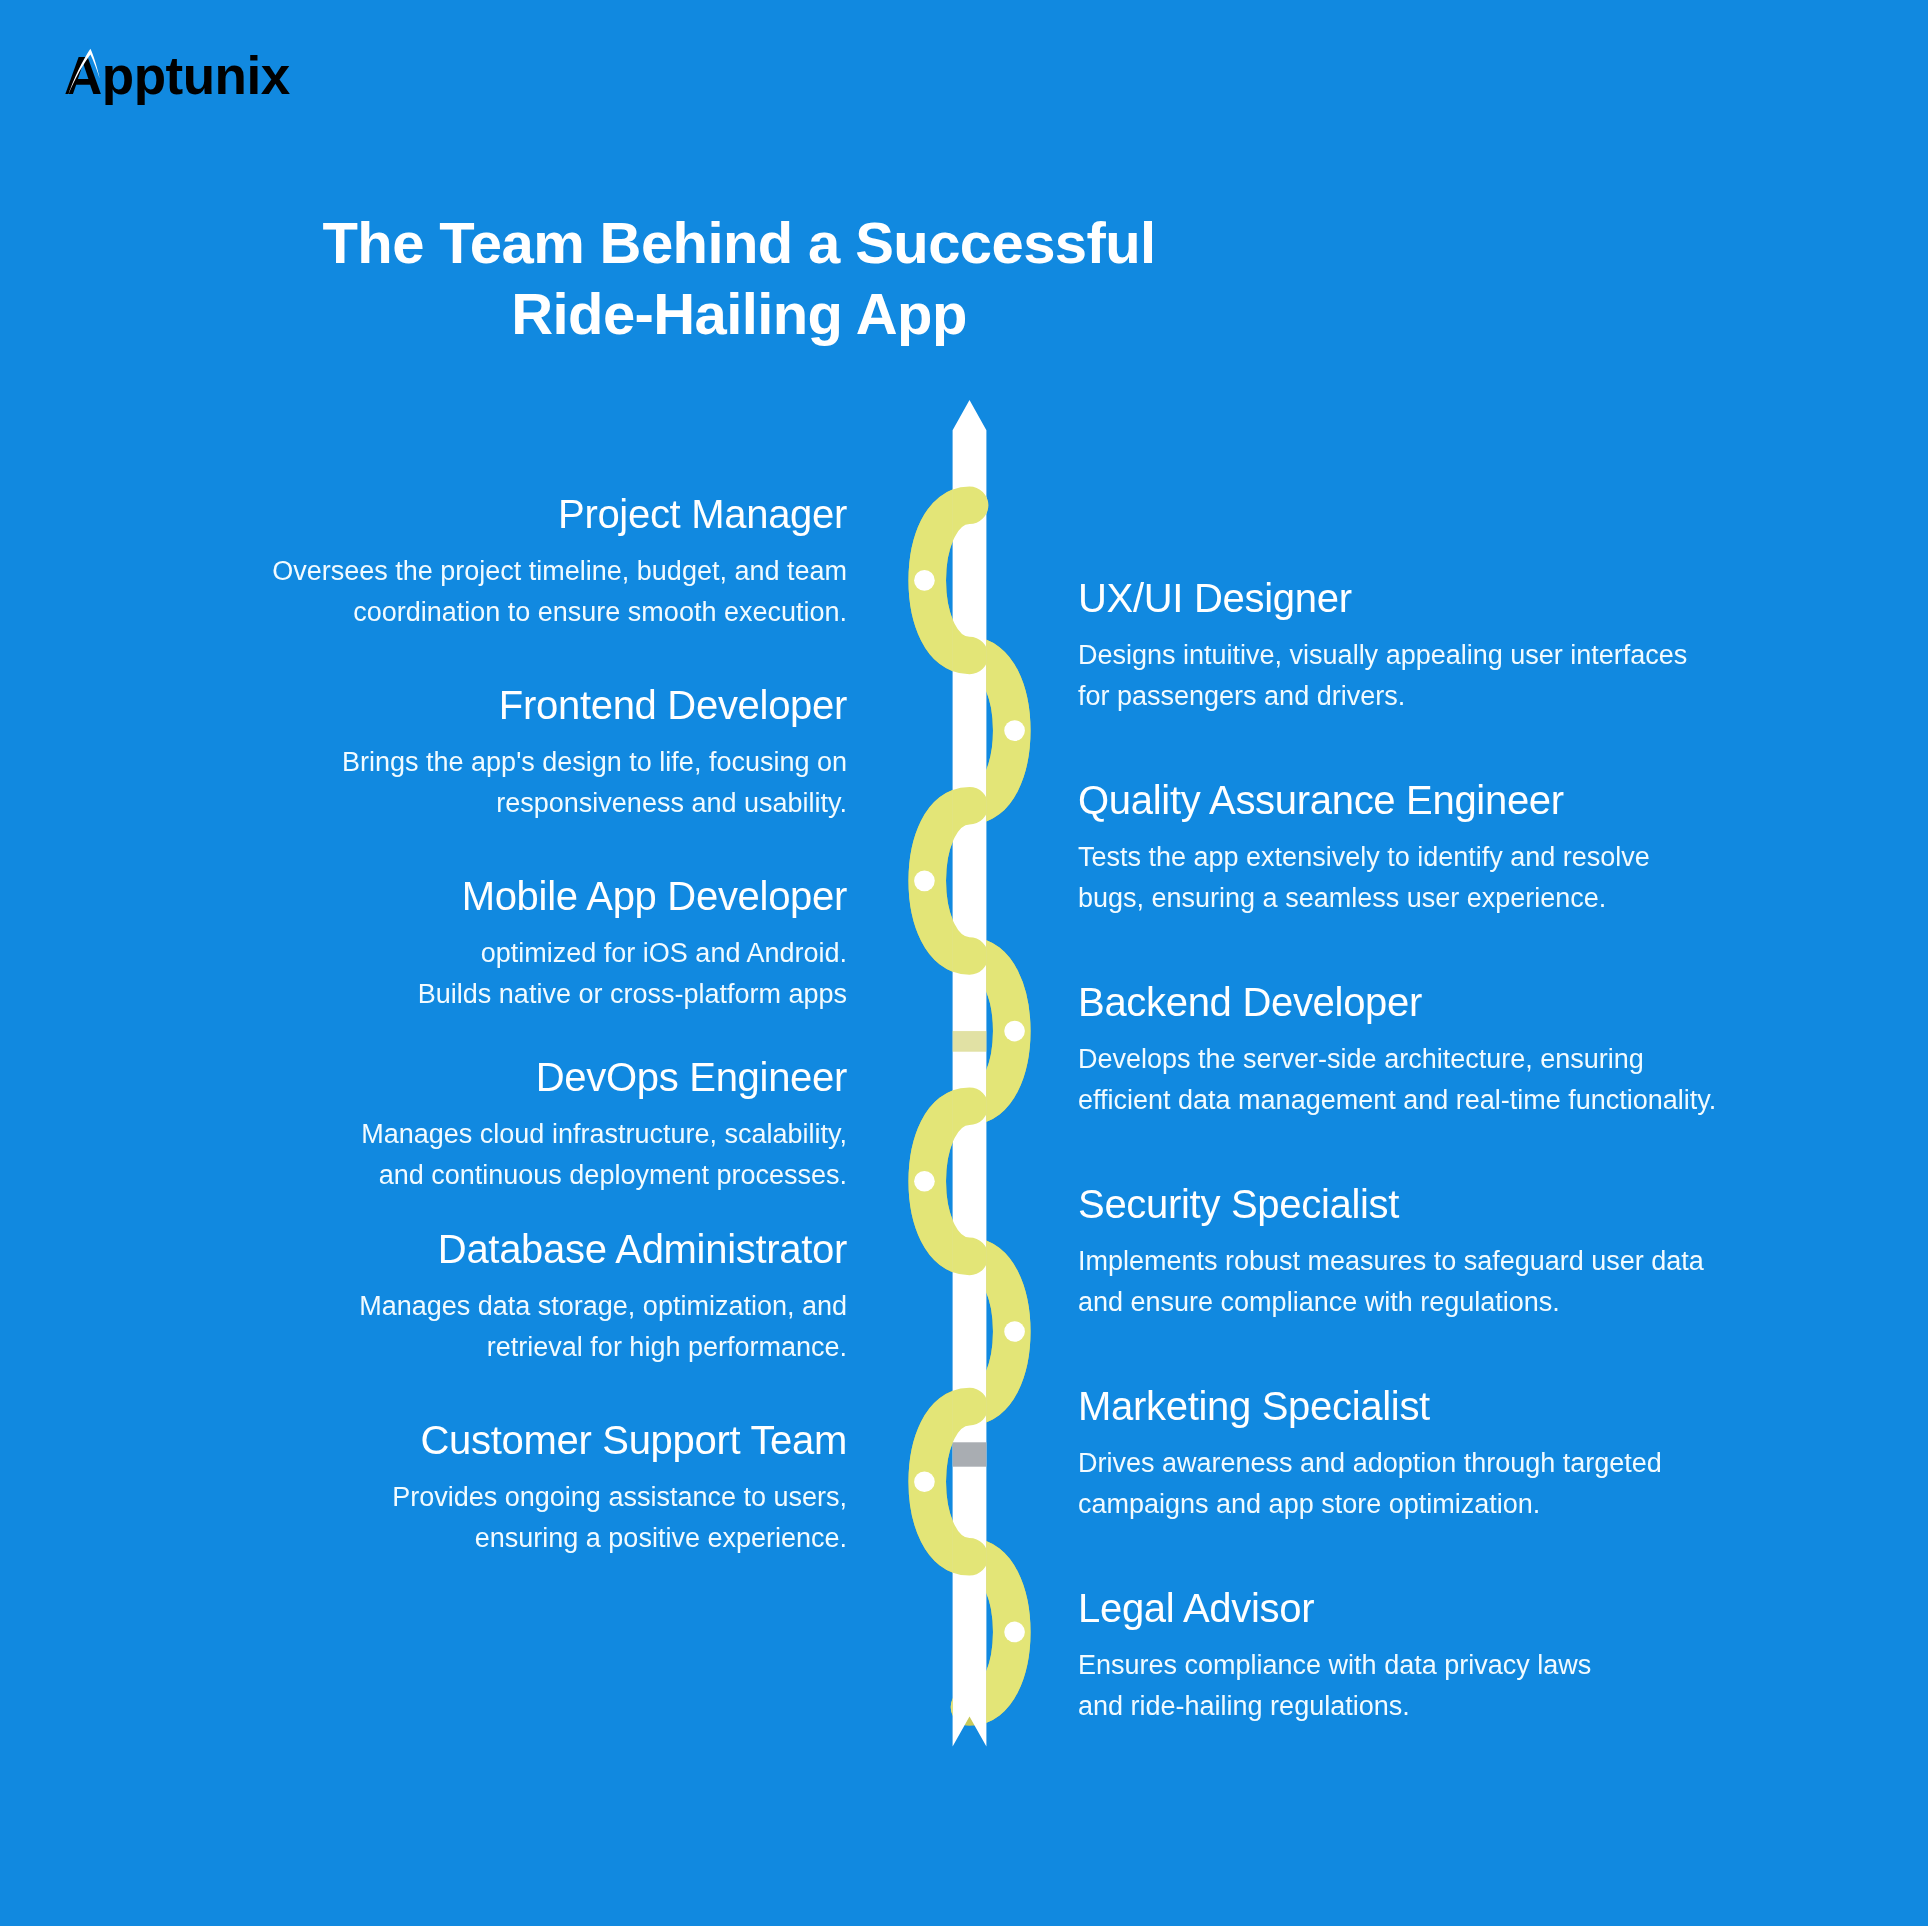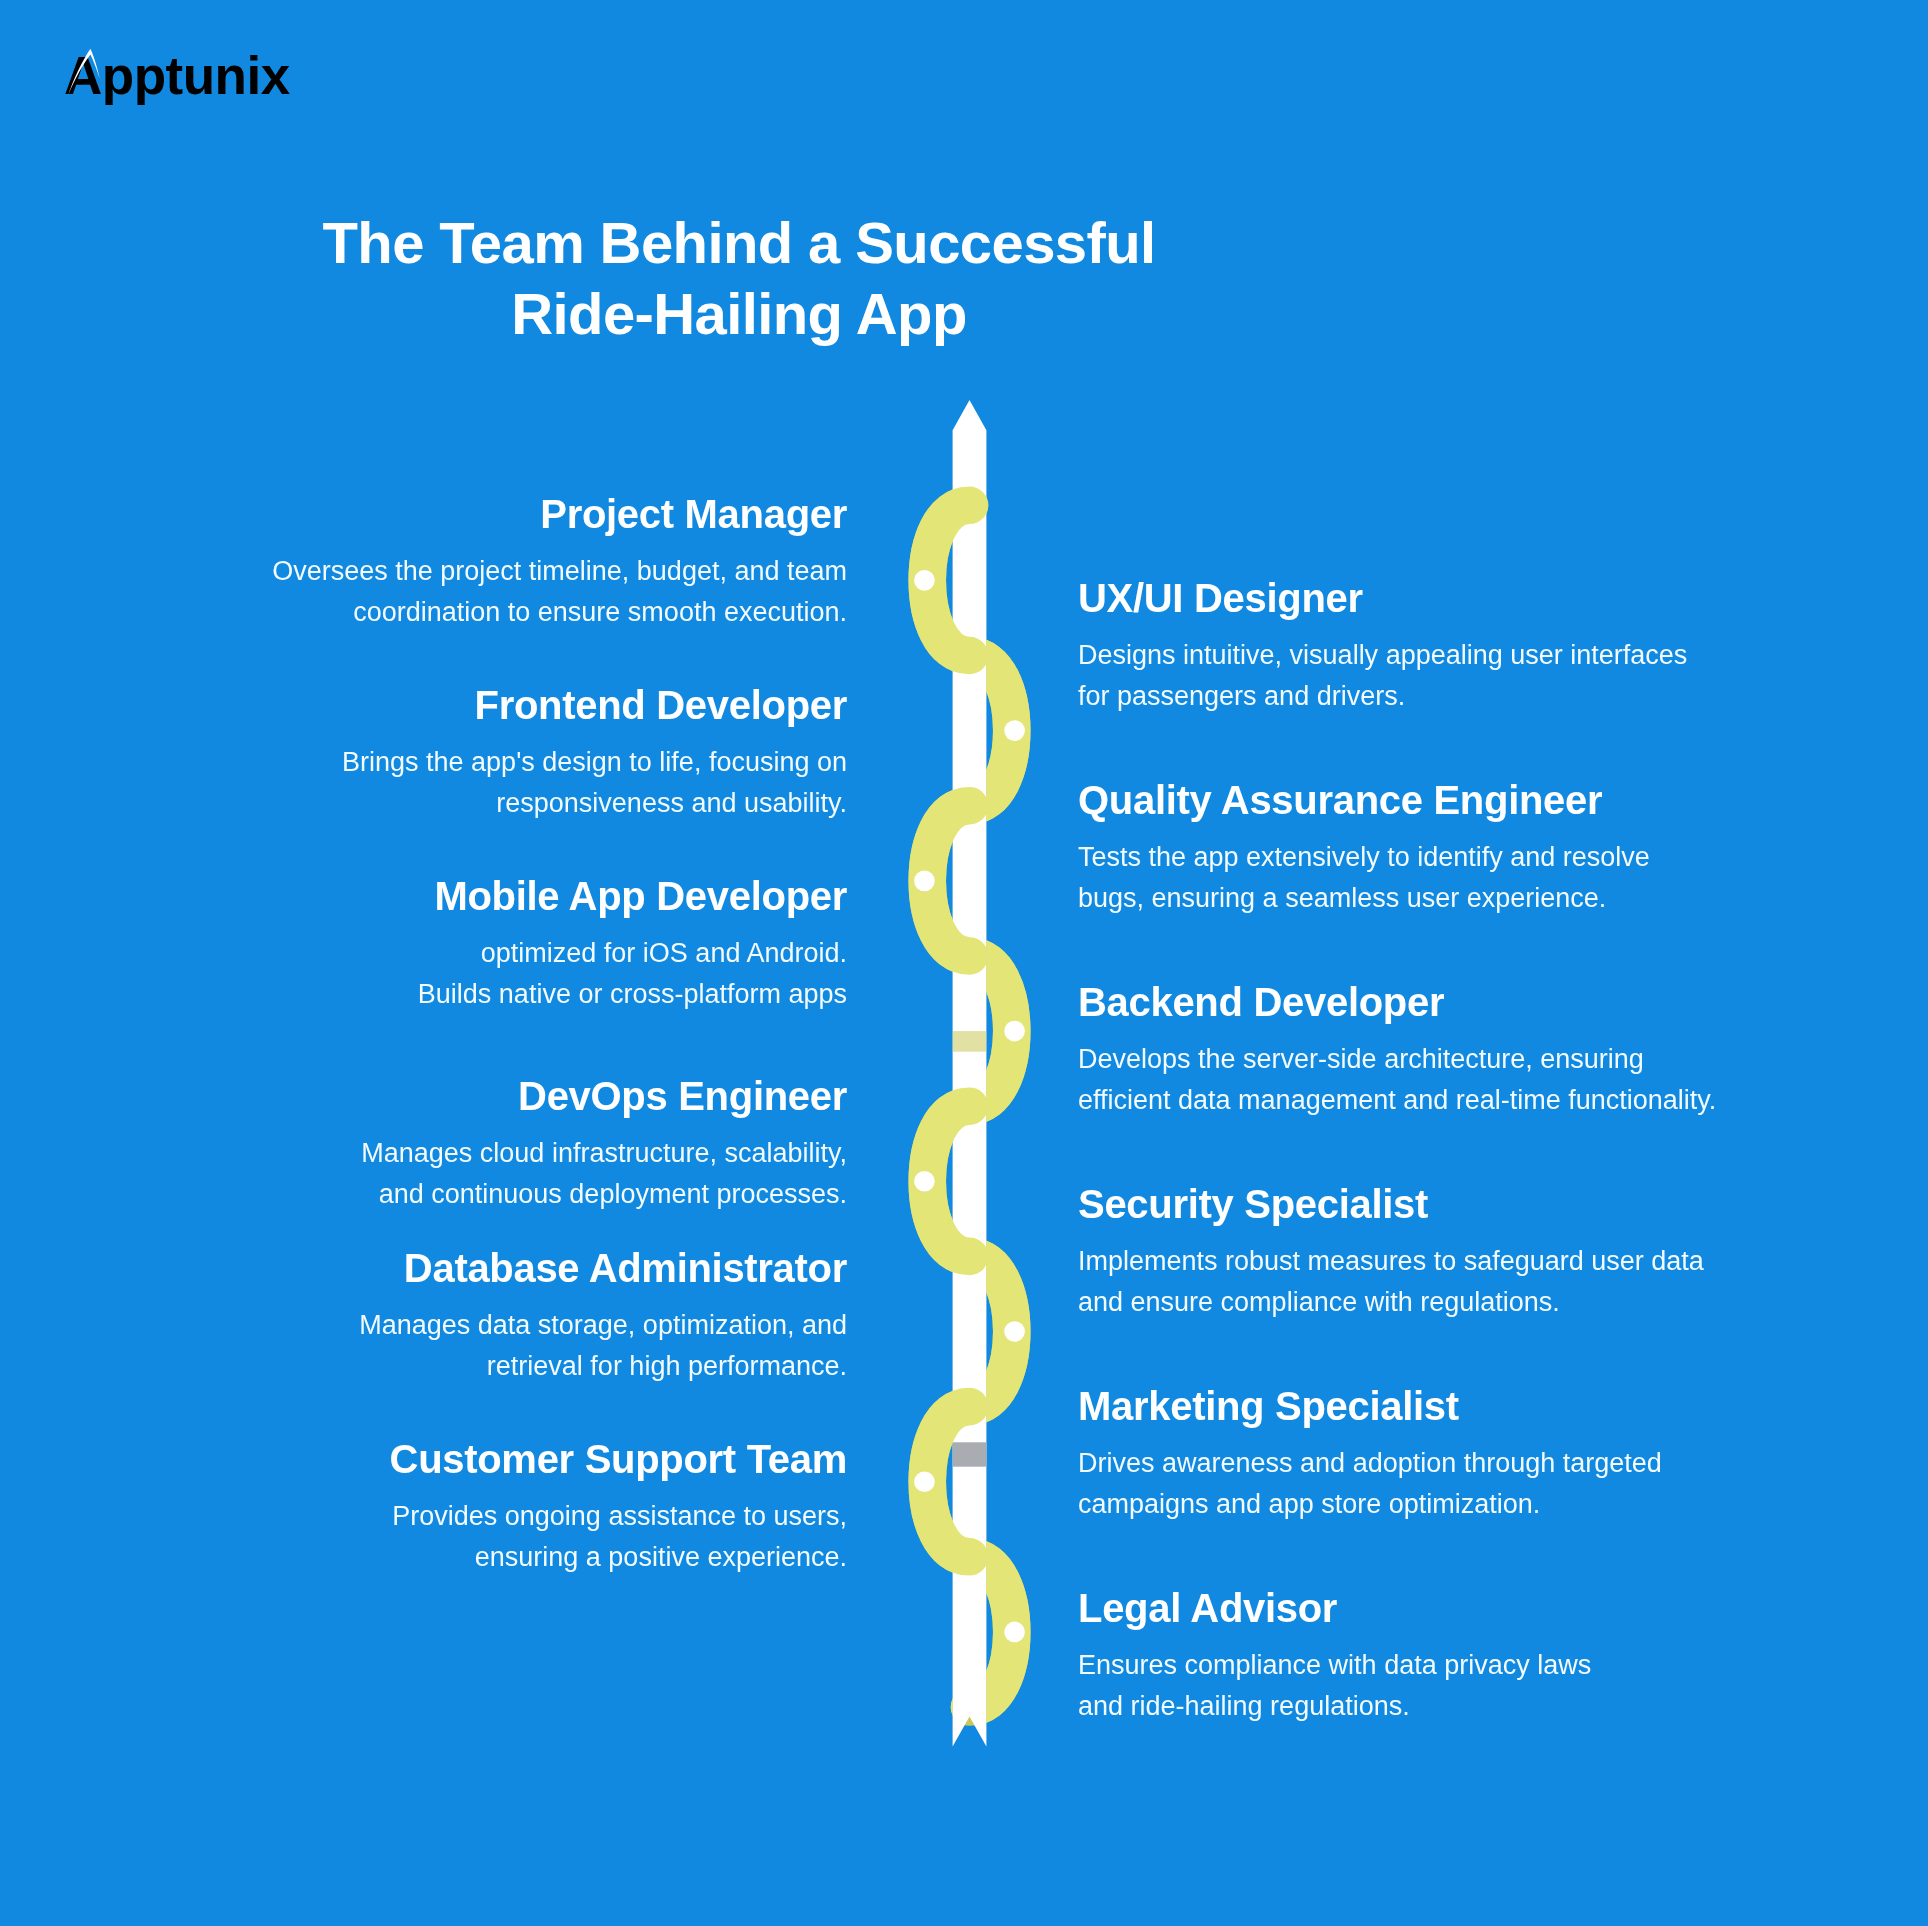--- a/index.html
+++ b/index.html
@@ -78,39 +78,39 @@
   #col-right {
     left: 1078px;
     top: 574px;
     width: 763px;
     text-align: left;
   }
 
   .entry { margin-bottom: 0; }
   .entry .role {
     color: #ffffff;
-    font-weight: 700;
+    font-weight: 400;
     font-size: 40px;
     line-height: 1.2;
     letter-spacing: -0.3px;
     margin: 0 0 13px 0;
   }
   .entry .desc {
     color: #f2fbff;
     font-weight: 400;
     font-size: 27px;
     line-height: 1.5;
     margin: 0;
   }
   .entry .desc .l { display: block; }
 
   
   #col-left .entry:nth-child(1) { margin-bottom: 49px; }
   #col-left .entry:nth-child(2) { margin-bottom: 49px; }
-  #col-left .entry:nth-child(3) { margin-bottom: 58px; }
+  #col-left .entry:nth-child(3) { margin-bottom: 39px; }
   #col-left .entry:nth-child(4) { margin-bottom: 30px; }
   #col-left .entry:nth-child(5) { margin-bottom: 49px; }
   #col-left .entry:nth-child(6) { margin-bottom: 6px; }
 
   
   #col-right .entry { margin-bottom: 60px; }
   #col-right .entry:last-child { margin-bottom: 0; }
 </style>
 </head>
 <body>

